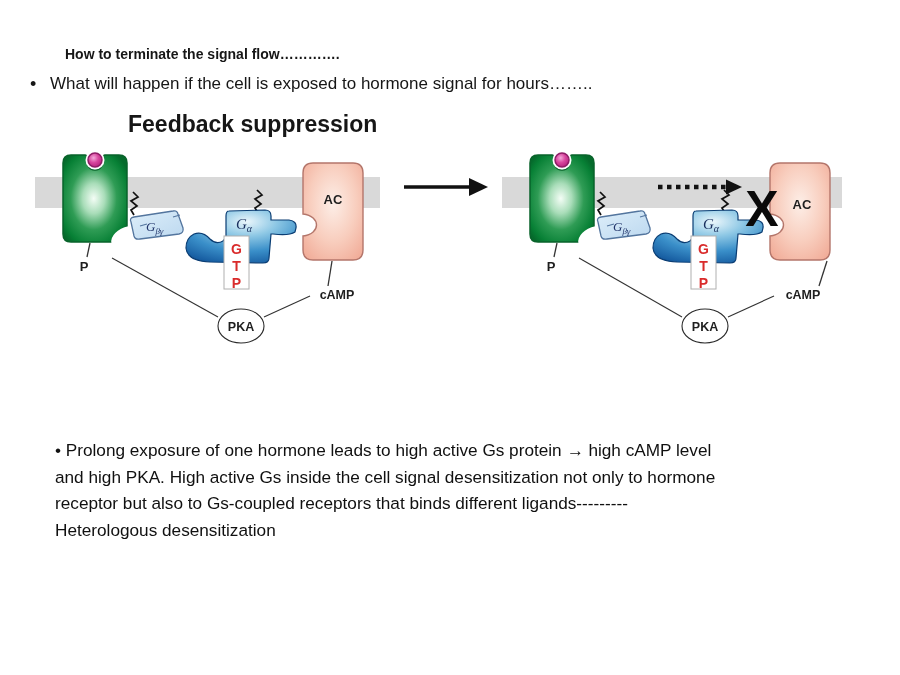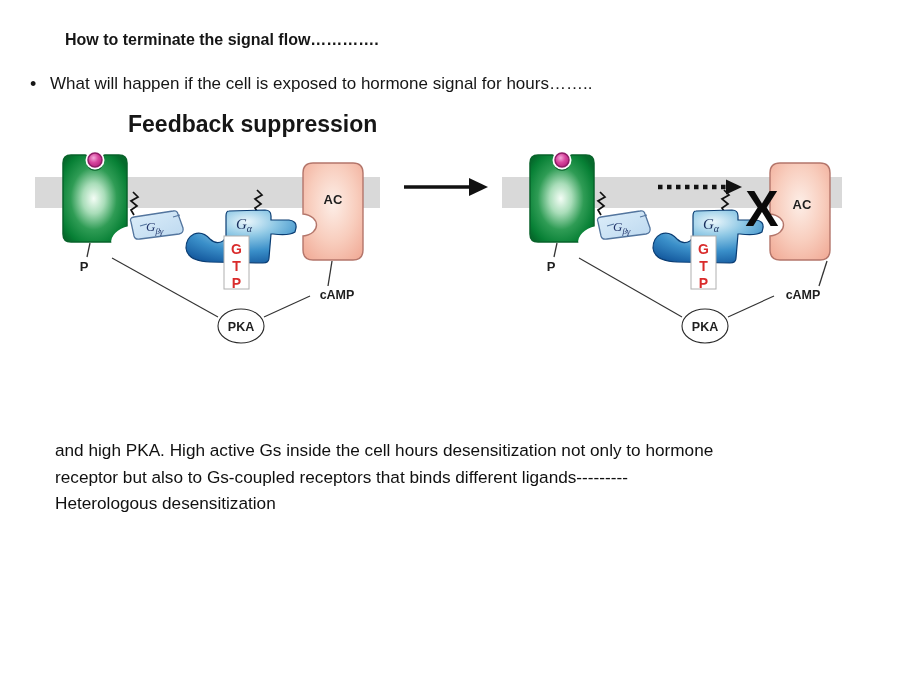--- a/index.html
+++ b/index.html
@@ -1,21 +1,21 @@
 <!DOCTYPE html>
 <html><head>
 <meta charset="utf-8">
 <style>
   html,body{margin:0;padding:0;background:#fff;}
   .slide{
     position:relative;width:900px;height:675px;background:#ffffff;overflow:hidden;
     font-family:"Liberation Sans", sans-serif;color:#161616;
   }
   .abs{position:absolute;}
-  .title{left:65px;top:31px;font-size:16px;font-weight:bold;white-space:nowrap;}
+  .title{left:65px;top:46px;font-size:14px;font-weight:bold;white-space:nowrap;}
   .bullet-row{left:30px;top:74px;font-size:17px;white-space:nowrap;display:flex;}
   .bullet-marker{width:20px;font-size:18px;}
   .subtitle{left:128px;top:111px;font-size:23px;font-weight:bold;white-space:nowrap;}
   .bodytext{left:55px;top:437px;width:820px;font-size:17.2px;line-height:26.5px;color:#101010;}
   .bodytext .bold-line{font-weight:normal;}
   svg text{font-family:"Liberation Sans", sans-serif;}
   svg .serif{font-family:"Liberation Serif", serif;}
 </style>
 </head>
 <body>
@@ -175,18 +175,19 @@
 
     <g>
       <line x1="168" y1="47" x2="236" y2="47" stroke="#111" stroke-width="4.5" stroke-dasharray="4.5 4.5"></line>
       <polygon points="236,39.5 252,47 236,54.5" fill="#111"></polygon>
     </g>
 
     <text x="272" y="86" font-size="50" font-weight="bold" fill="#0a0a0a" text-anchor="middle" font-family="Liberation Serif, serif">X</text>
   </svg>
 
   <div class="abs bodytext">
-    <div>and high PKA. High active Gs inside the cell hours desensitization not only to hormone</div>
+    <div>• Prolong exposure of one hormone leads to high active Gs protein → high cAMP level</div>
+    <div>and high PKA. High active Gs inside the cell signal desensitization not only to hormone</div>
     <div>receptor but also to Gs-coupled receptors that binds different ligands---------</div>
     <div class="bold-line">Heterologous desensitization</div>
   </div>
 
 </div>
 
 </body></html>

